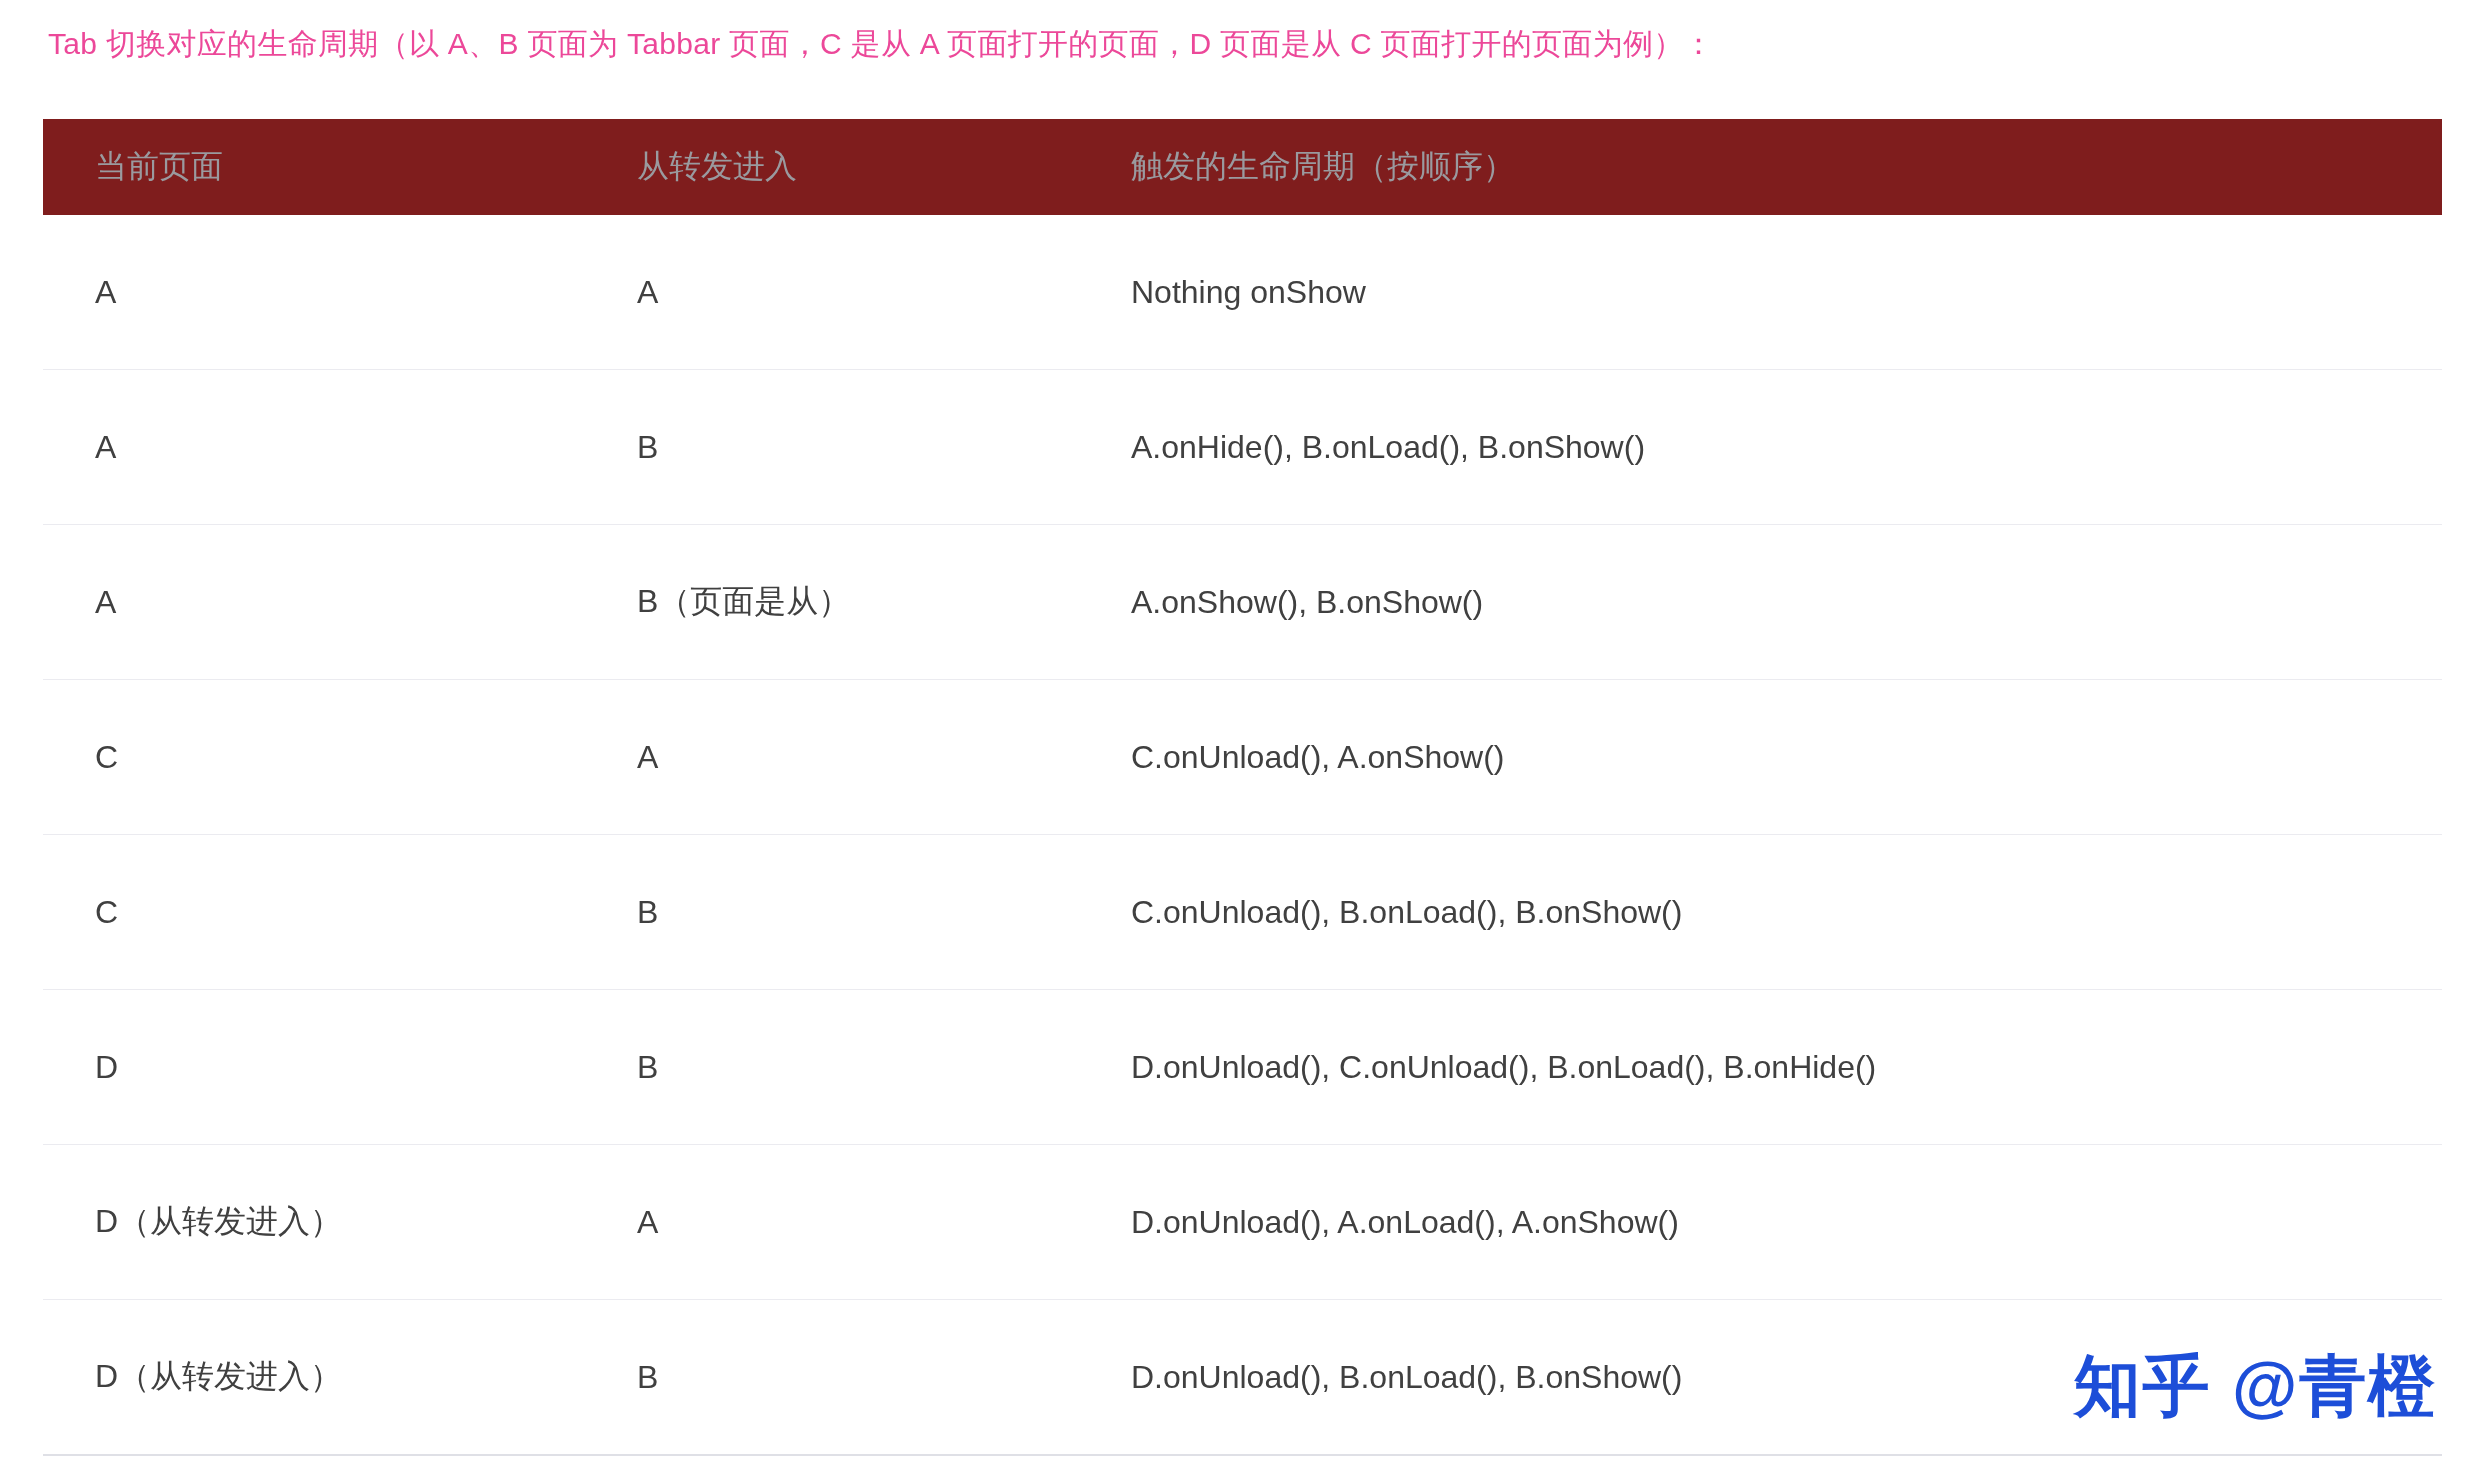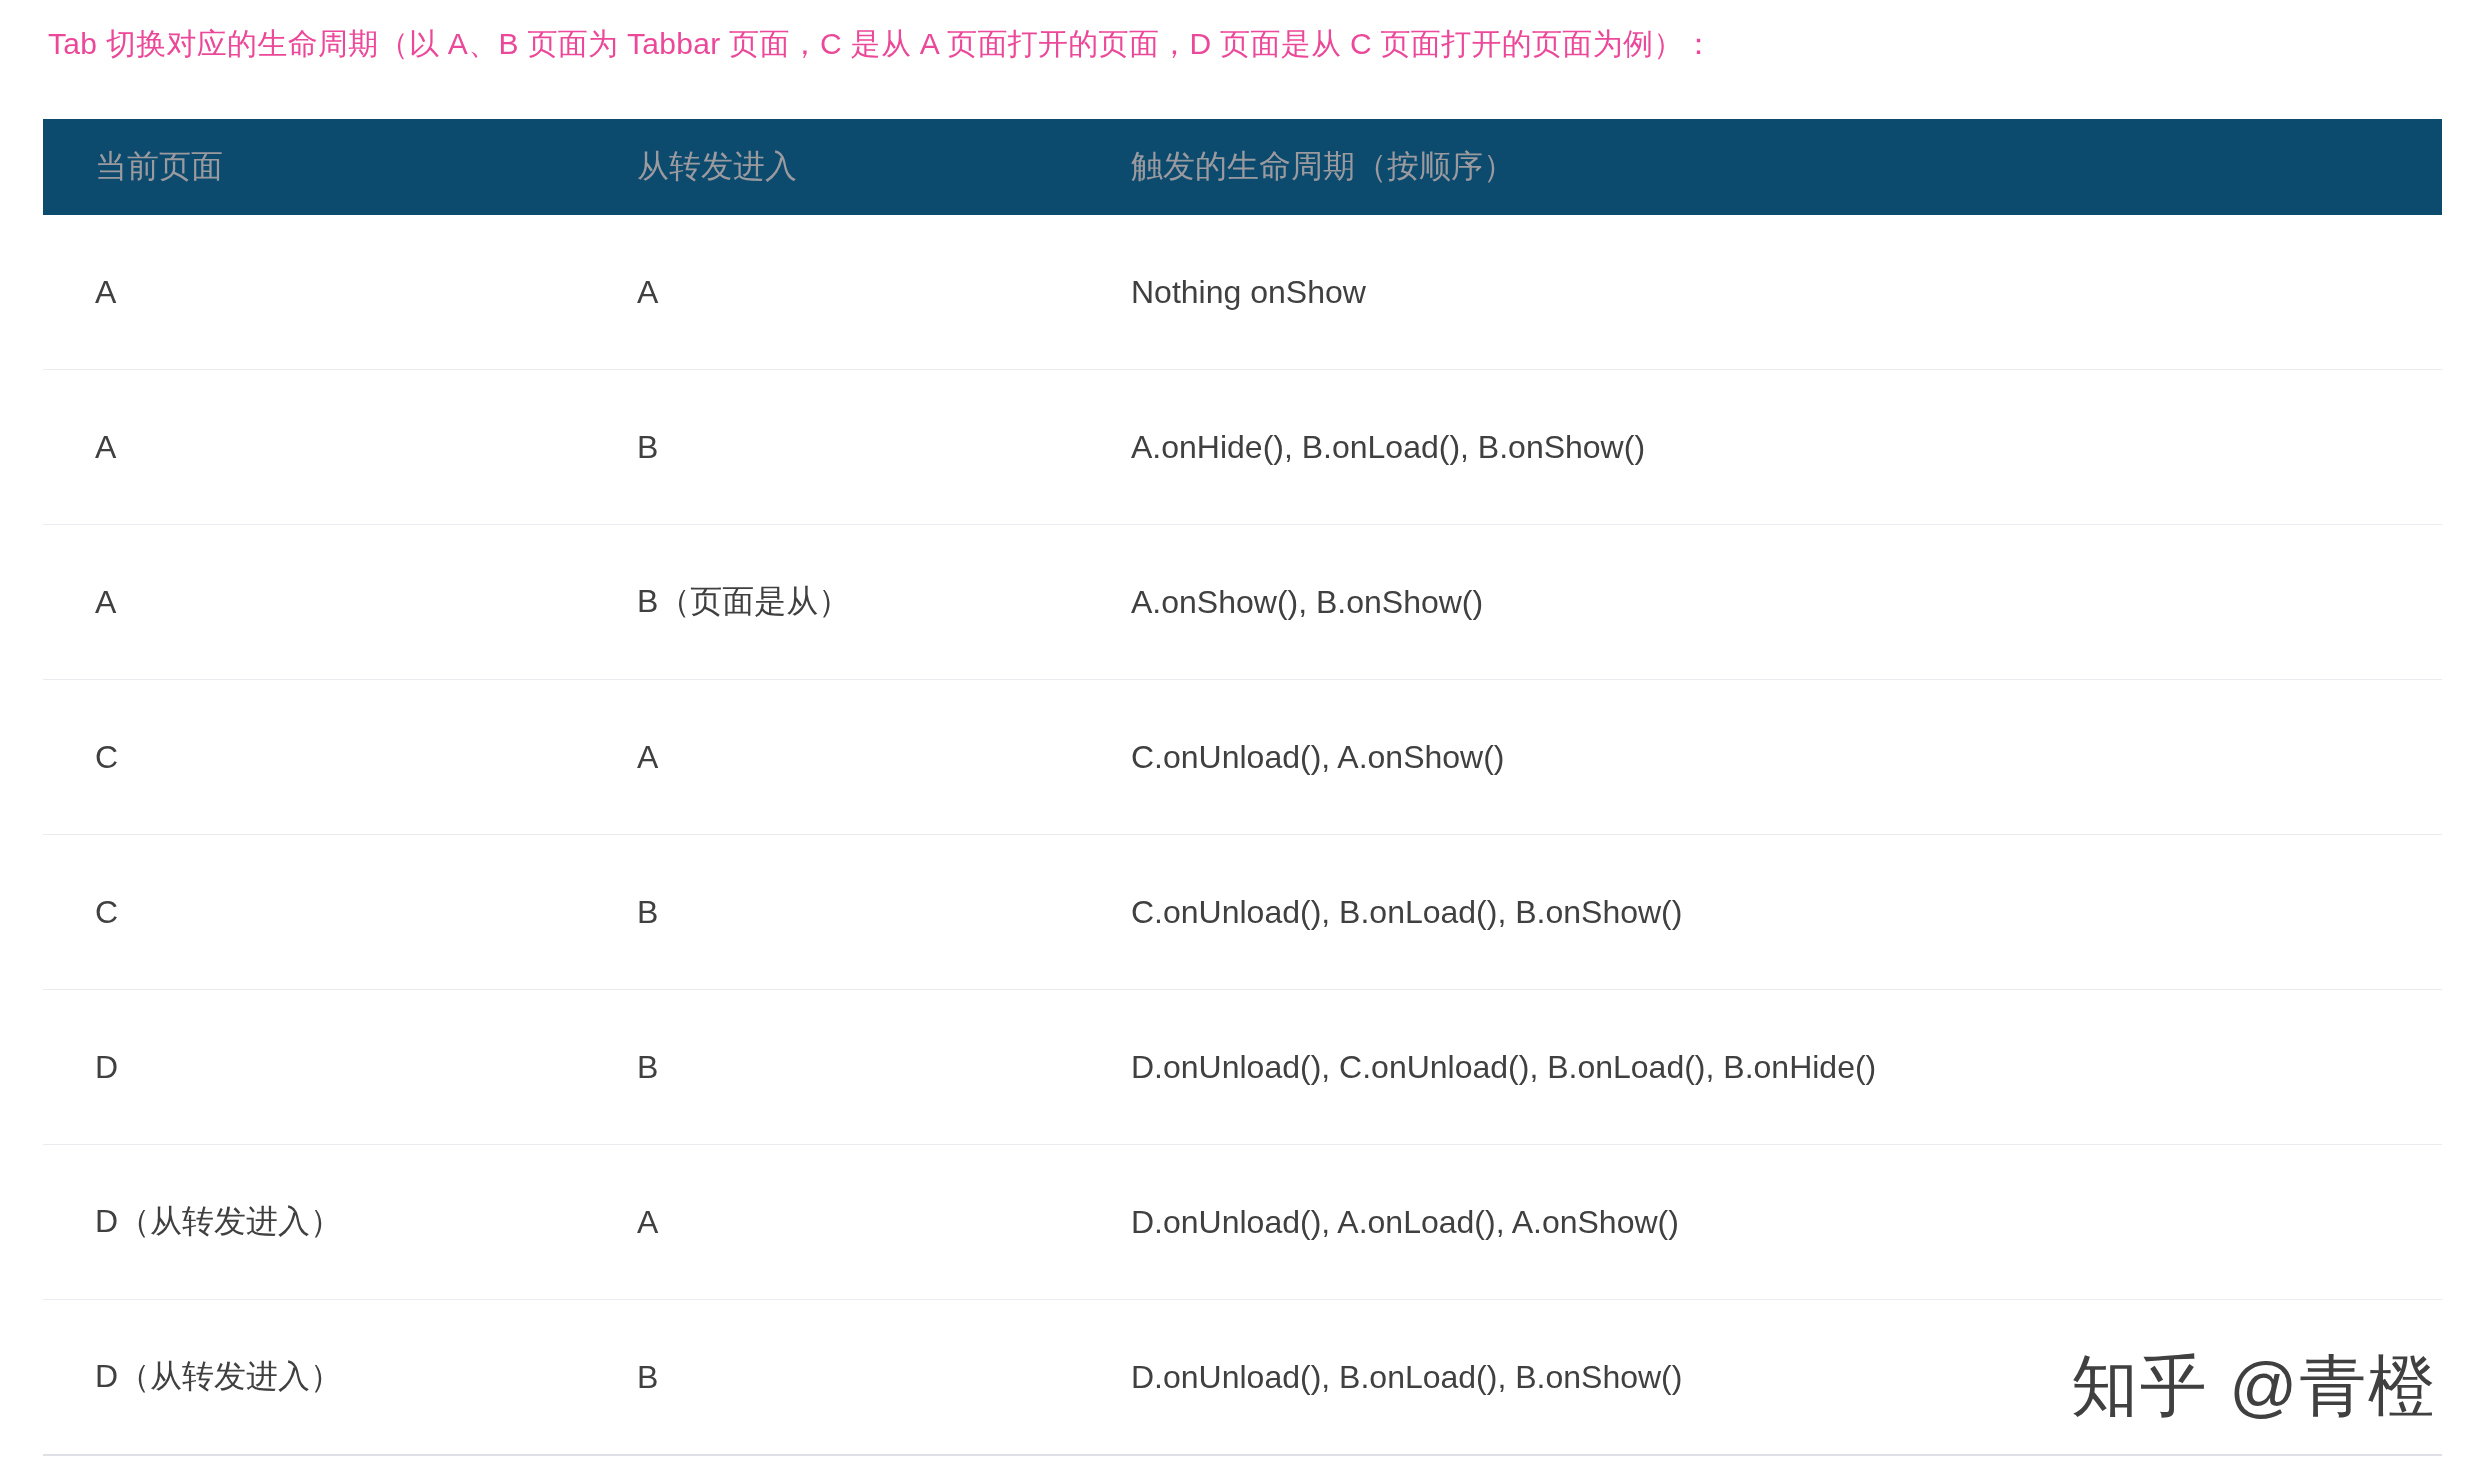--- a/index.html
+++ b/index.html
@@ -32,21 +32,21 @@
     top: 119px;
     width: 2398px;
     border-collapse: collapse;
     table-layout: fixed;
   }
   col.c1 { width: 542px; }
   col.c2 { width: 494px; }
   col.c3 { width: 1363px; }
   table.lifecycle th {
     height: 96px;
-    background: #0c4a6e;
+    background: #7f1d1d;
     color: #9a9a9f;
     font-weight: 400;
     font-size: 32px;
     text-align: left;
     padding: 0 0 0 52px;
     vertical-align: middle;
     white-space: nowrap;
   }
   table.lifecycle td {
     height: 154px;
@@ -59,23 +59,24 @@
     white-space: nowrap;
   }
   table.lifecycle tbody tr:last-child td {
     border-bottom: 2.5px solid #dfe0e6;
   }
   .watermark {
     position: absolute;
     top: 1341px;
     right: 38px;
     font-size: 67px;
-    color: #404040;
+    color: #1d4ed8;
     letter-spacing: 1.9px;
     white-space: nowrap;
+    font-weight: bold;
   }
 </style>
 </head>
 <body>
 
 <main>
   <h1 class="page-title">Tab 切换对应的生命周期（以 A、B 页面为 Tabbar 页面，C 是从 A 页面打开的页面，D 页面是从 C 页面打开的页面为例）：</h1>
 
   <table class="lifecycle">
     <colgroup>

